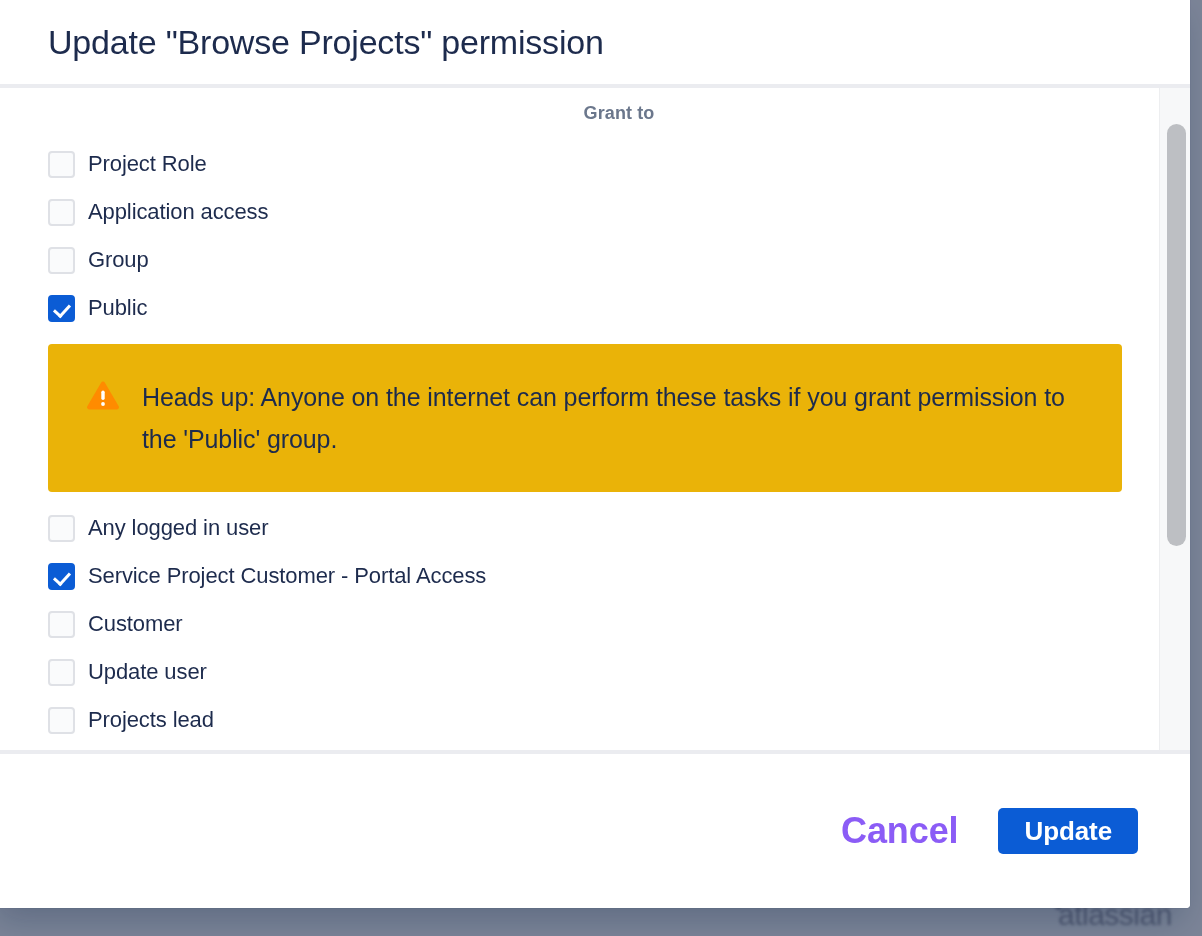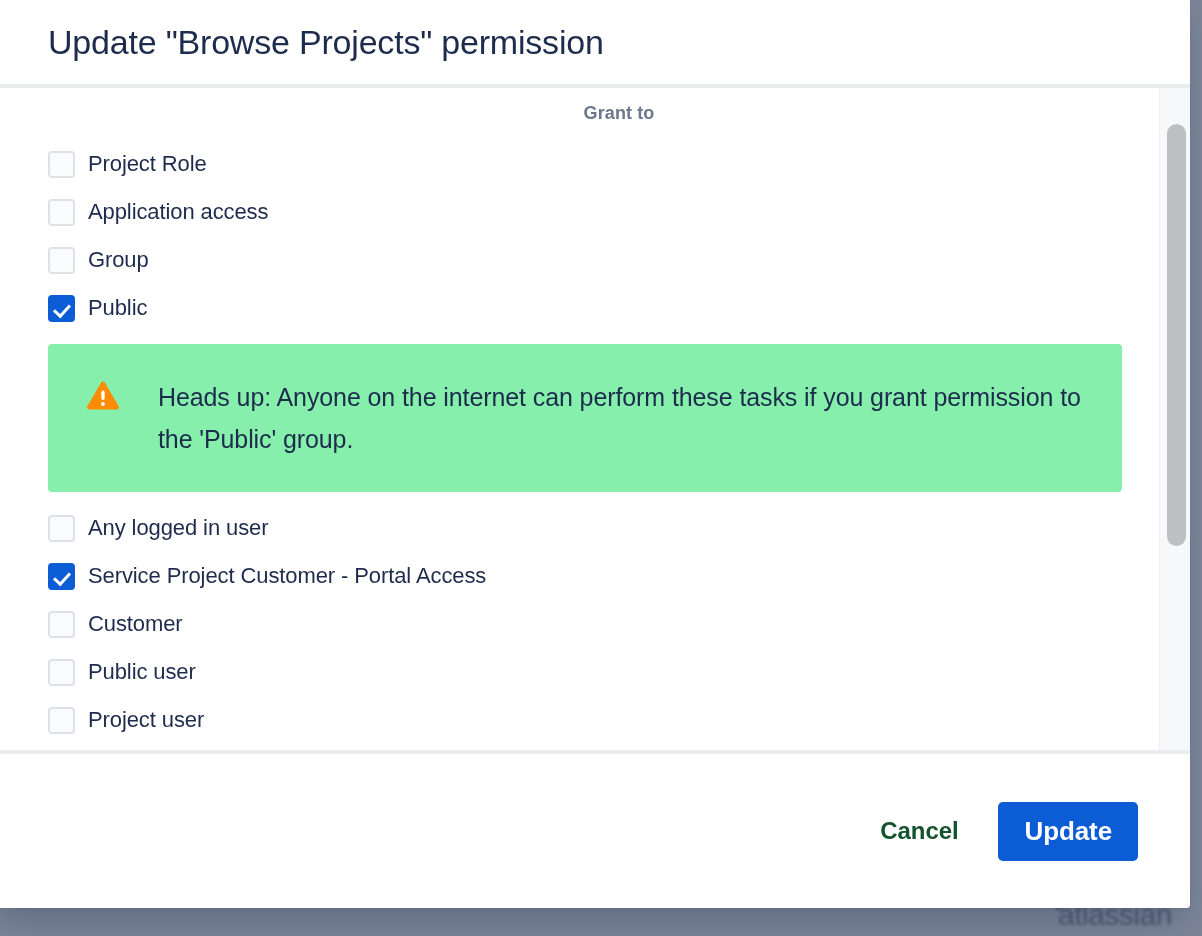--- a/index.html
+++ b/index.html
@@ -144,26 +144,25 @@
     color: #1D2B4D;
     letter-spacing: -0.1px;
     white-space: nowrap;
   }
 
   
   .warn {
     margin: 12px 0 12px 0;
     width: 1074px;
     box-sizing: border-box;
-    background: #86efac;
+    background: #eab308;
     border-radius: 4px;
     padding: 32px 28px 32px 38px;
     display: flex;
     align-items: flex-start;
-    gap: 16px;
   }
   .warn-icon {
     flex: 0 0 auto;
     width: 34px;
     height: 34px;
     margin-right: 22px;
     margin-top: 2px;
   }
   .warn-text {
     font-size: 25px;
@@ -200,39 +199,39 @@
     height: 154px;
     background: #fff;
     display: flex;
     align-items: center;
     justify-content: flex-end;
     padding-right: 52px;
     box-sizing: border-box;
   }
   .btn-cancel {
     font-family: "Liberation Sans", sans-serif;
-    font-size: 24px;
+    font-size: 36px;
     font-weight: bold;
-    color: #14532d;
+    color: #8b5cf6;
     background: transparent;
     border: none;
     padding: 10px 14px;
     cursor: pointer;
     letter-spacing: -0.1px;
   }
   .btn-update {
     font-family: "Liberation Sans", sans-serif;
     font-size: 26px;
     font-weight: bold;
     color: #FFFFFF;
     background: #0B5CD5;
     border: none;
     border-radius: 5px;
     padding: 0 26px;
-    height: 59px;
+    height: 46px;
     margin-left: 26px;
     cursor: pointer;
     letter-spacing: -0.1px;
   }
 </style>
 </head>
 <body>
 
 <div id="backdrop">
   <div id="backdrop-dot"></div>
@@ -287,25 +286,25 @@
       <div class="cb-row">
         <span class="cb checked"></span>
         <span class="cb-label">Service Project Customer - Portal Access</span>
       </div>
       <div class="cb-row">
         <span class="cb"></span>
         <span class="cb-label">Customer</span>
       </div>
       <div class="cb-row">
         <span class="cb"></span>
-        <span class="cb-label">Public user</span>
-      </div>
-      <div class="cb-row">
-        <span class="cb"></span>
-        <span class="cb-label">Project user</span>
+        <span class="cb-label">Update user</span>
+      </div>
+      <div class="cb-row">
+        <span class="cb"></span>
+        <span class="cb-label">Projects lead</span>
       </div>
 
     </div>
 
     <div class="sb-track">
       <div class="sb-thumb"></div>
     </div>
   </div>
 
   <div class="hdivider"></div>

